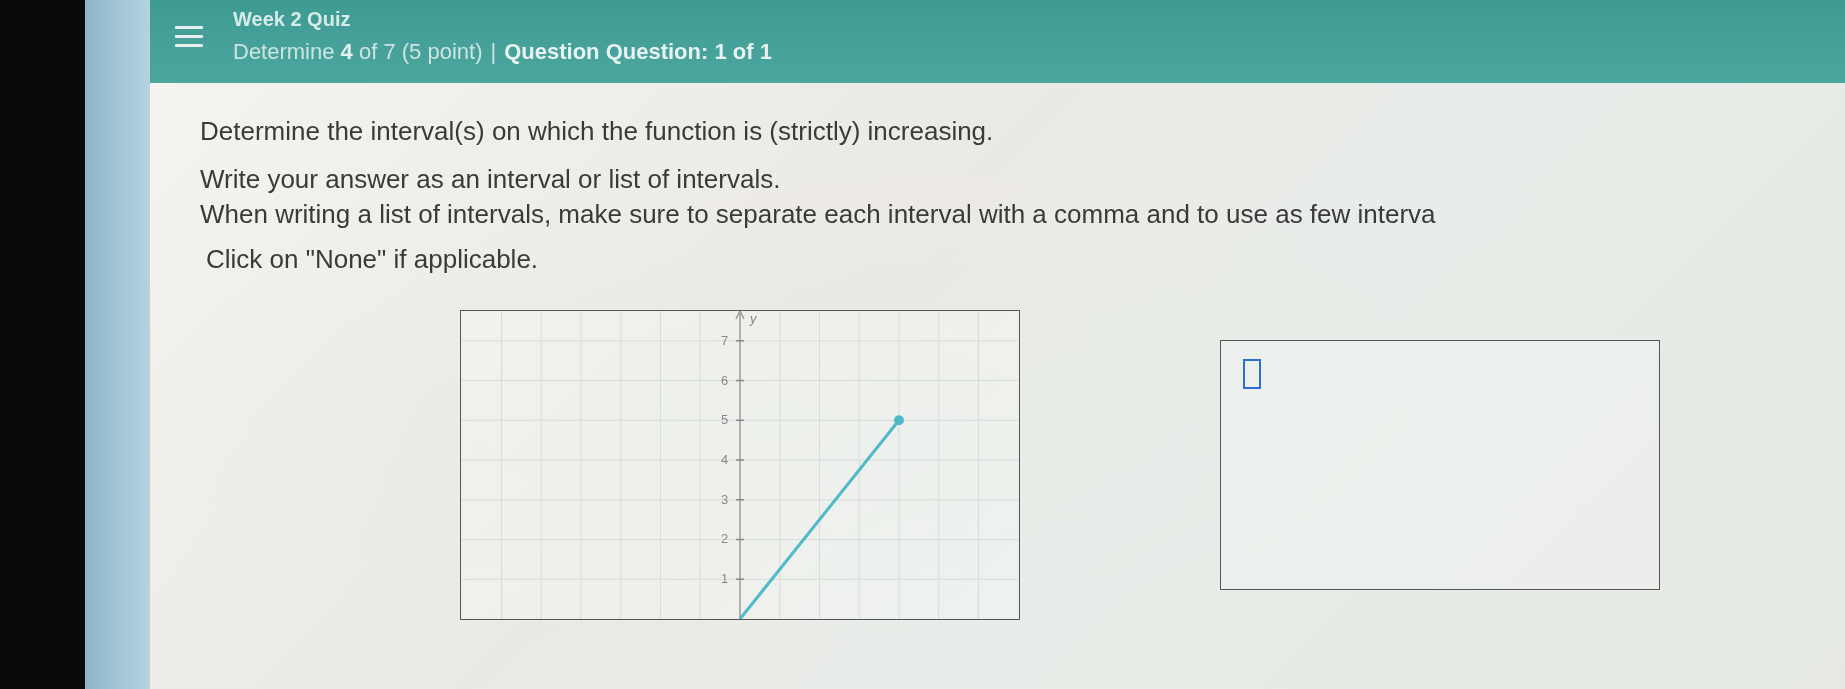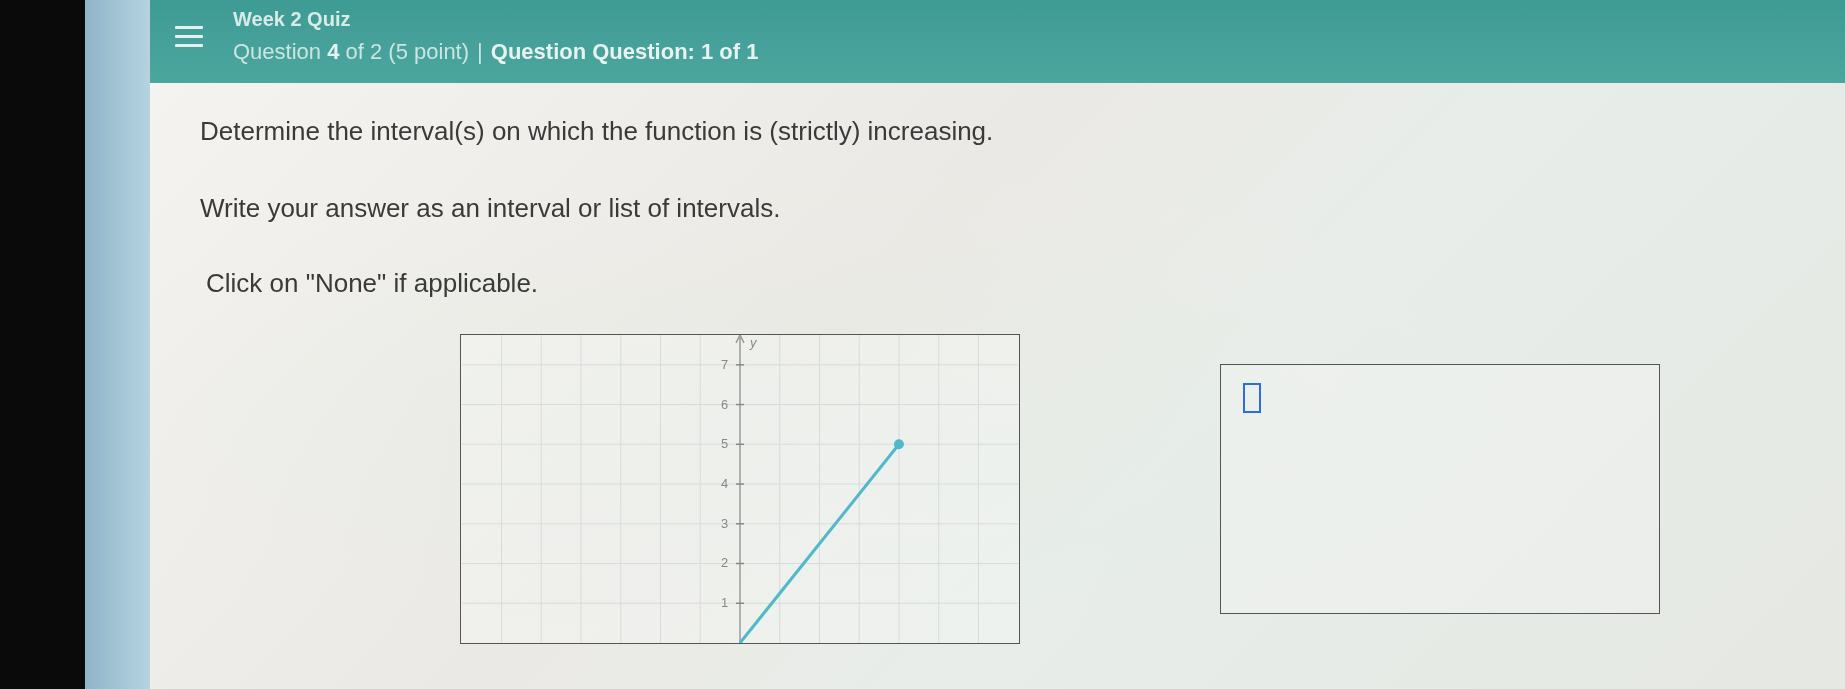--- a/index.html
+++ b/index.html
@@ -87,28 +87,28 @@
       position: absolute;
       top: 0; left: 0; right: 0; bottom: 0;
       background: radial-gradient(ellipse at 35% 55%, rgba(200,230,220,0.15) 0%, transparent 50%),
                   radial-gradient(ellipse at 45% 45%, rgba(255,240,230,0.1) 0%, transparent 50%);
       pointer-events: none;
     }
     .prompt-text {
       font-size: 26px;
       color: #3a3a3a;
       line-height: 1.45;
-      margin-bottom: 40px;
+      margin-bottom: 11px;
       position: relative;
     }
     .instruction-text {
       font-size: 26px;
       color: #3a3a3a;
       line-height: 1.35;
-      margin-bottom: 42px;
+      margin-bottom: 12px;
       position: relative;
     }
     .none-text {
       font-size: 26px;
       color: #3a3a3a;
       margin-bottom: 35px;
       position: relative;
       padding-left: 6px;
     }
     .graph-row {
@@ -159,29 +159,30 @@
 <div class="main-area">
   <div class="header">
     <div class="hamburger">
       <span></span>
         <span></span>
         <span></span>
     </div>
     <div class="header-text">
       <div class="quiz-title">Week 2 Quiz</div>
       <div class="question-line">
-        <span>Question </span><span class="bold">4</span><span> of 2 </span><span>(5 point)</span><span class="sep">|</span><span class="bold">Question Question: </span><span class="bold">1 of 1</span>
+        <span>Determine </span><span class="bold">4</span><span> of 7 </span><span>(5 point)</span><span class="sep">|</span><span class="bold">Question Question: </span><span class="bold">1 of 1</span>
       </div>
     </div>
   </div>
 
   <div class="content">
     <div class="prompt-text">Determine the interval(s) on which the function is (strictly) increasing.</div>
     <div class="instruction-text">
       <div>Write your answer as an interval or list of intervals.</div>
+      <div>When writing a list of intervals, make sure to separate each interval with a comma and to use as few interva</div>
     </div>
     <div class="none-text">Click on "None" if applicable.</div>
 
     <div class="graph-row">
       <div class="graph-box">
         <svg class="graph-svg" viewBox="0 0 560 310">
 
           <g stroke="#d8dcd9" stroke-width="1">
             <line x1="40" y1="0" x2="40" y2="310"></line>
             <line x1="80" y1="0" x2="80" y2="310"></line>

